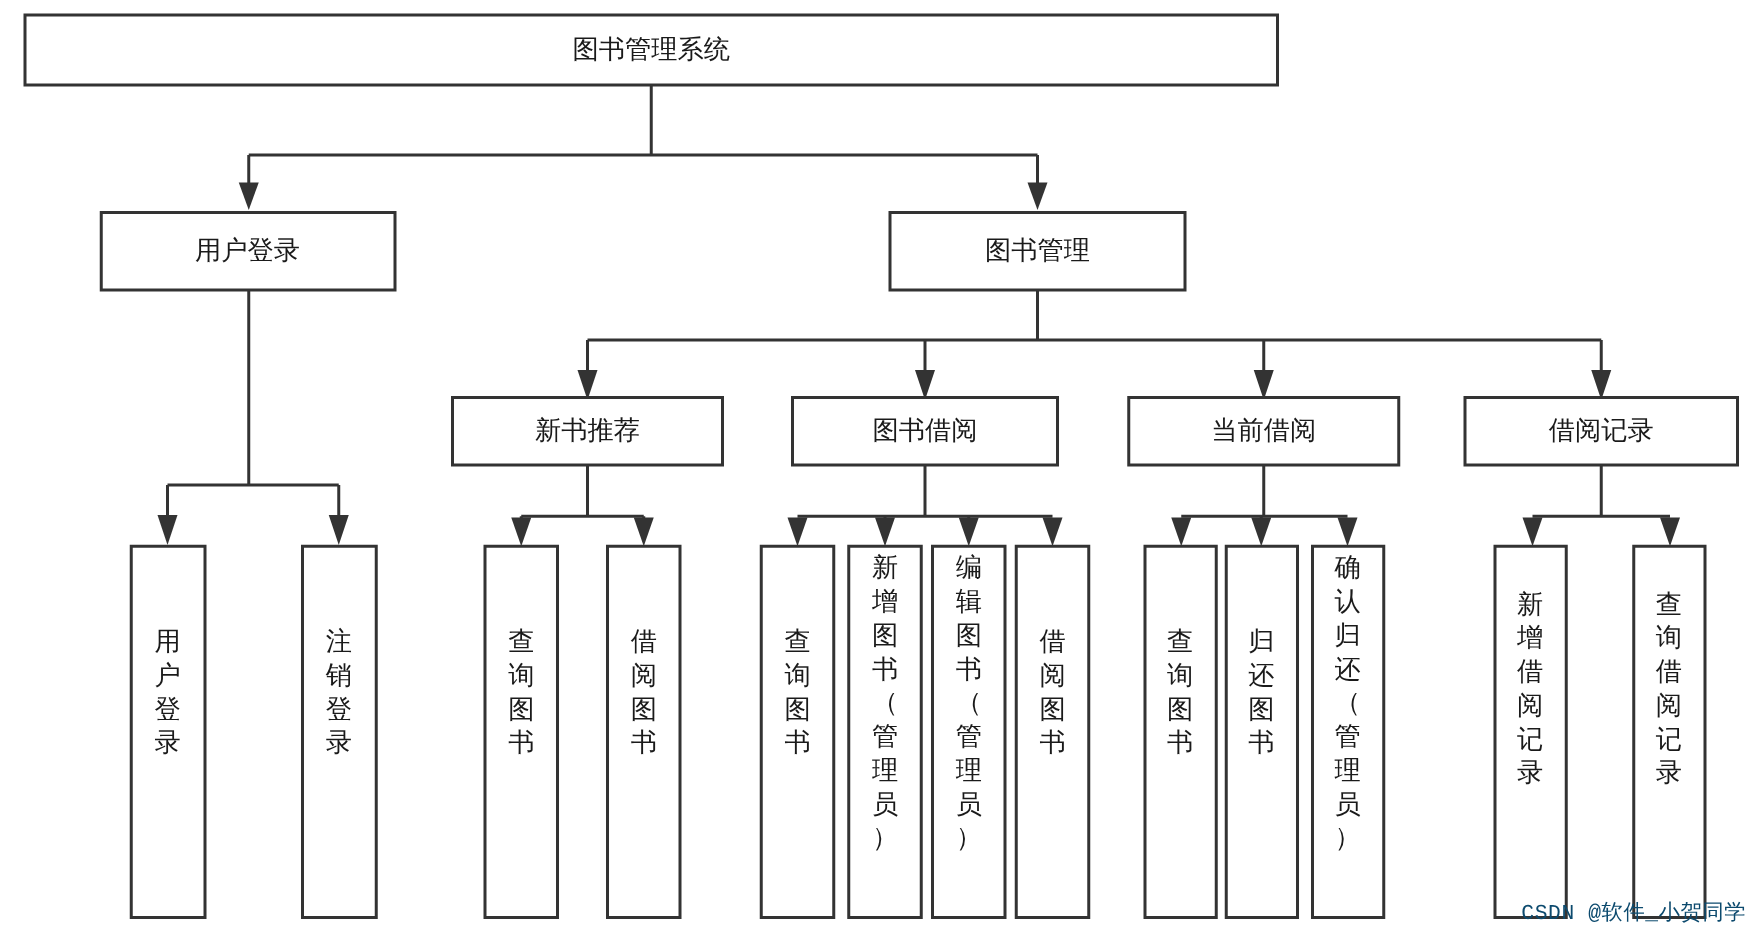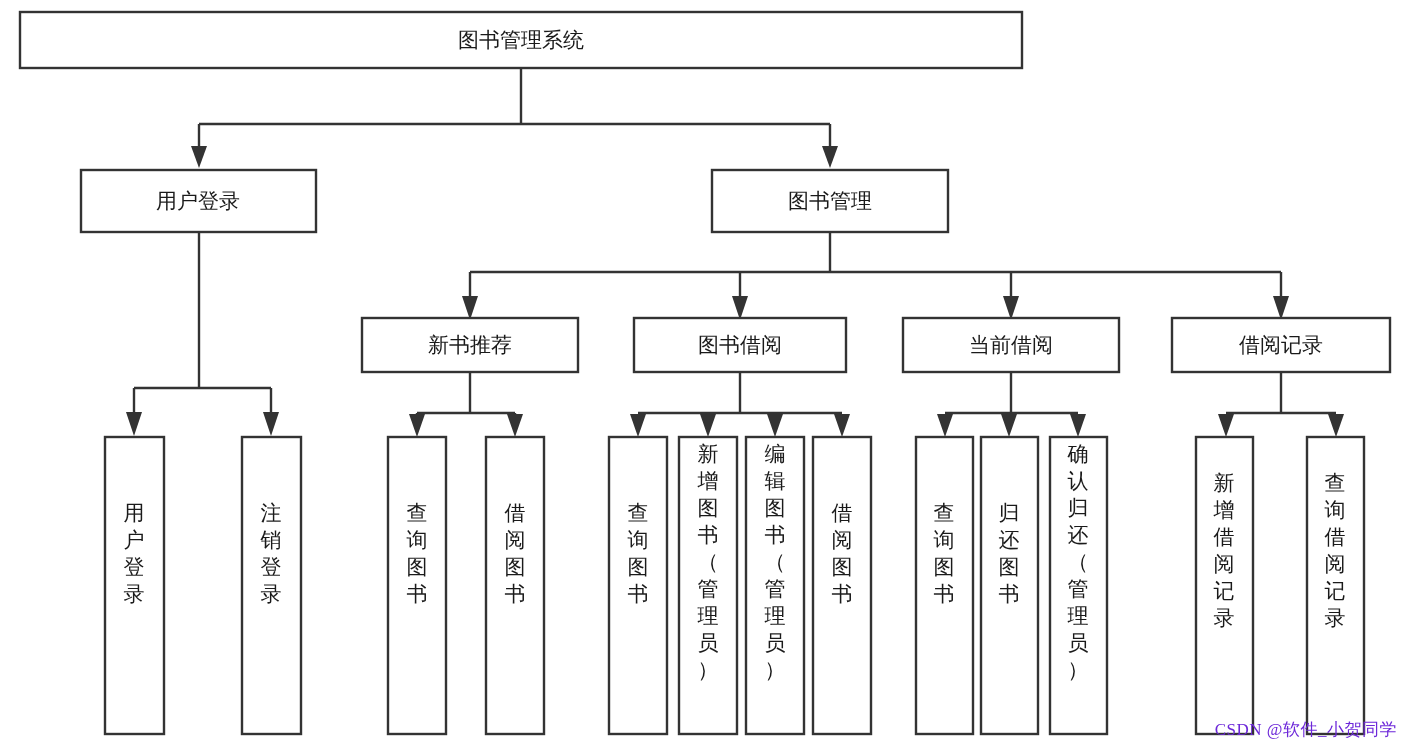--- a/index.html
+++ b/index.html
@@ -53,23 +53,23 @@
   .node-label-v {
     font-family: "Liberation Sans", "DejaVu Sans", sans-serif;
     font-size: 21px;
     fill: #1a1a1a;
     text-anchor: middle;
   }
   .watermark {
     position: absolute;
     right: 8px;
     bottom: 6px;
-    font-family: Liberation Serif, serif;
+    font-family: Liberation Mono, monospace;
     font-size: 17px;
-    color: #6d28d9;
+    color: #0c4a6e;
     letter-spacing: 0.5px;
     white-space: nowrap;
     user-select: none;
   }
 </style>
 </head>
 <body>
 
 <div id="diagram-root">
 

